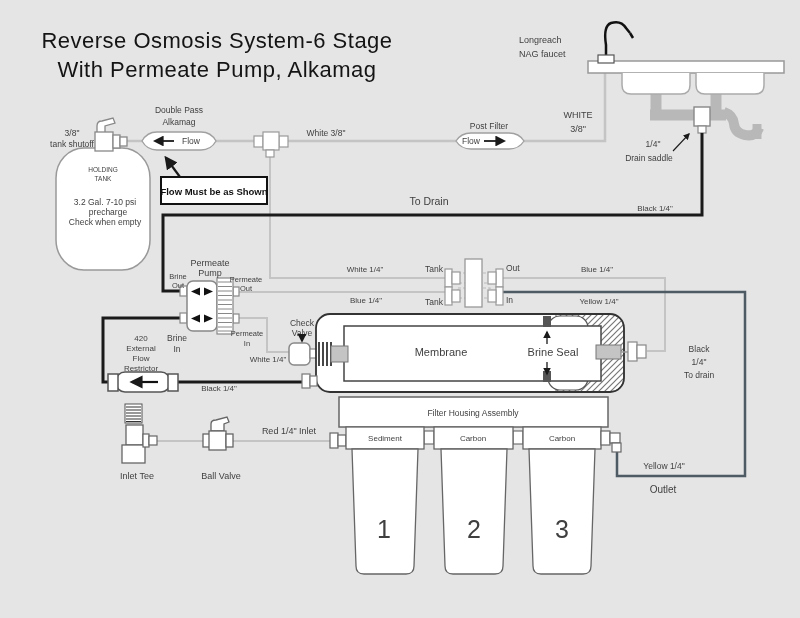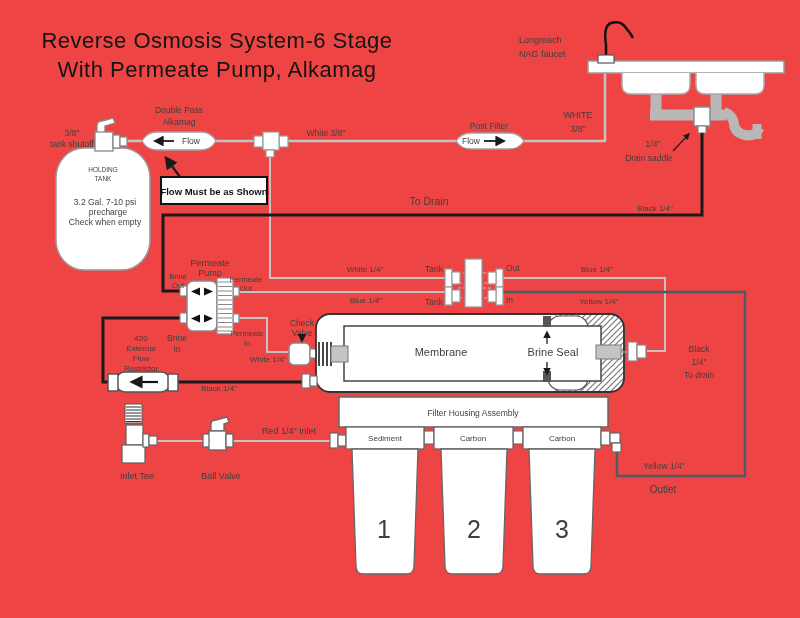--- a/index.html
+++ b/index.html
@@ -1,16 +1,16 @@
 <!DOCTYPE html>
 <html><head>
 <meta charset="utf-8">
 <style>
   html,body{margin:0;padding:0;background:#fff;}
-  #stage{position:relative;width:800px;height:618px;background:#ef4444;overflow:hidden;
+  #stage{position:relative;width:800px;height:618px;background:#e5e5e5;overflow:hidden;
          font-family:"Liberation Sans", sans-serif;}
   svg text{font-family:"Liberation Sans", sans-serif;fill:#3f3f3f;}
   svg .title{fill:#141414;letter-spacing:.5px;}
   svg .bold{font-weight:bold;fill:#111;}
 </style>
 </head>
 <body>
 
 <div id="stage">
 <svg width="800" height="618" viewBox="0 0 800 618" xmlns="http://www.w3.org/2000/svg">

